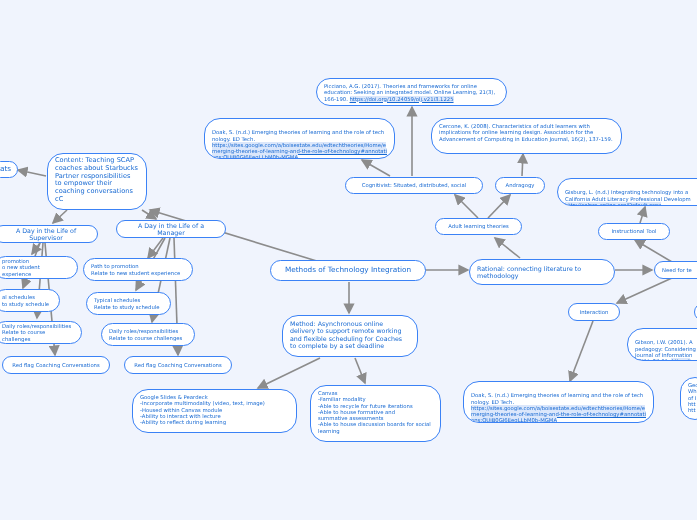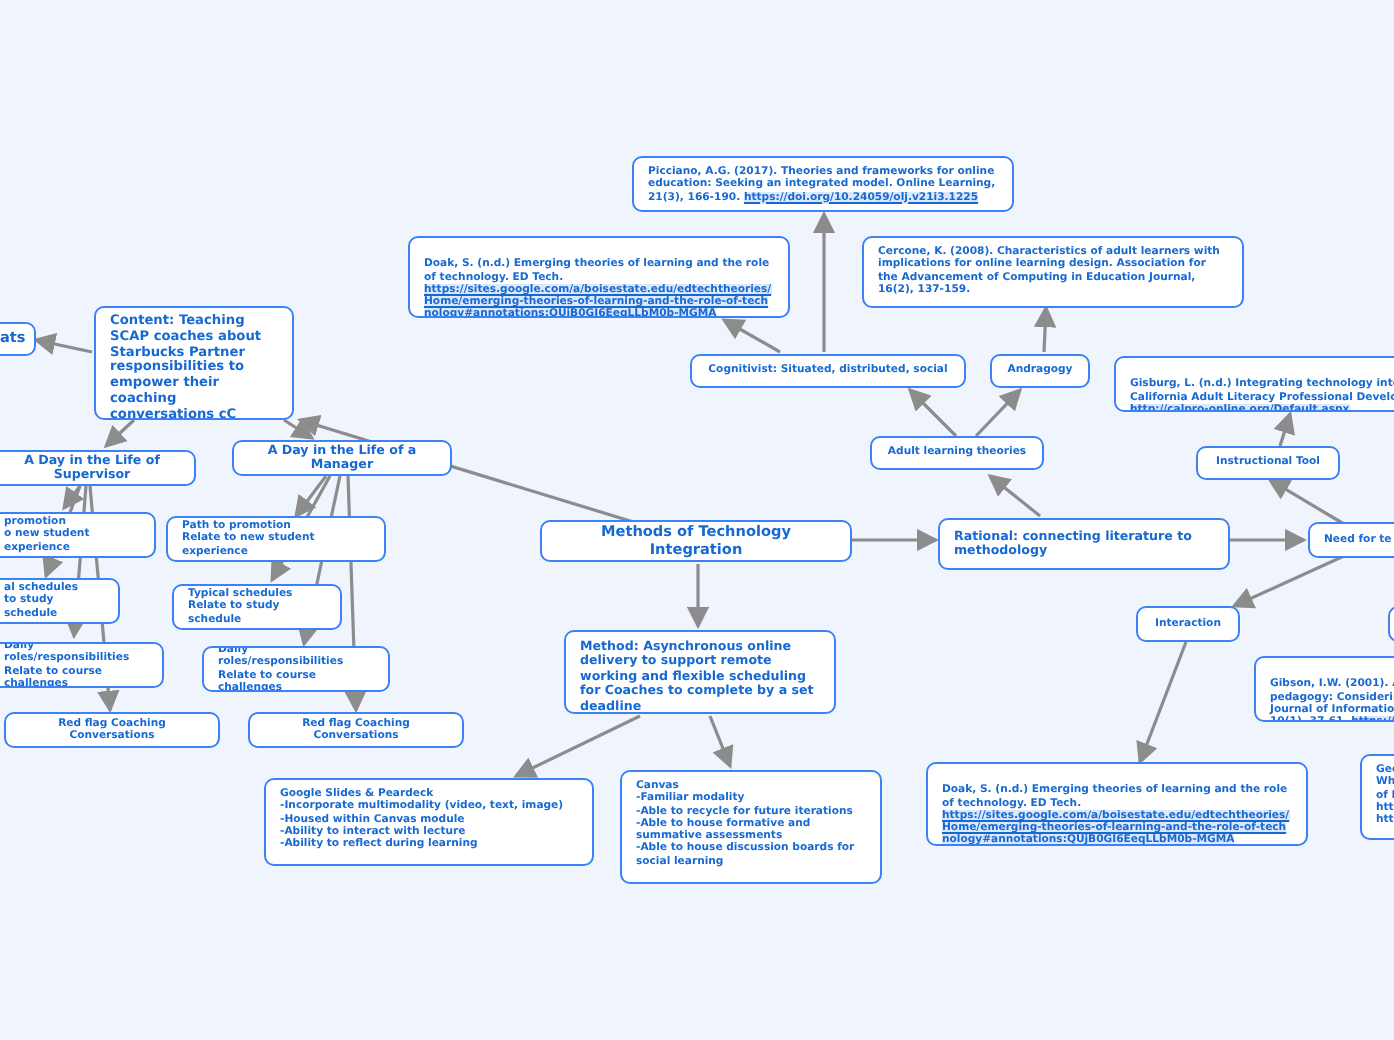--- a/index.html
+++ b/index.html
@@ -1,18 +1,18 @@
 <!DOCTYPE html>
 <html><head>
 <meta charset="utf-8">
 <style>
   html, body { margin:0; padding:0; }
   body { width:697px; height:520px; background:#f0f4fd; position:relative; overflow:hidden; font-family:"DejaVu Sans", sans-serif; }
   #edges { position:absolute; left:0; top:0; width:697px; height:520px; }
-  .node { position:absolute; box-sizing:border-box; background:#ffffff; border:1.5px solid #3b82f6; border-radius:5px; color:#1769d2; font-weight:bold; padding:4px 7px; line-height:1.18; white-space:pre-line; overflow:hidden; }
+  .node { position:absolute; box-sizing:border-box; background:#ffffff; border:1.5px solid #3b82f6; border-radius:16px; color:#1769d2; font-weight:normal; padding:4px 7px; line-height:1.18; white-space:pre-line; overflow:hidden; }
   .node.main { font-size:7.3px; }
   .node.big { font-size:6.3px; }
   .node.sm { font-size:5.3px; }
   .node.center { display:flex; align-items:center; justify-content:center; text-align:center; }
   .node.vcenter { display:flex; align-items:center; }
   .lnk { text-decoration:underline; background:#dbe7fb; }
 </style>
 </head>
 <body>
 

